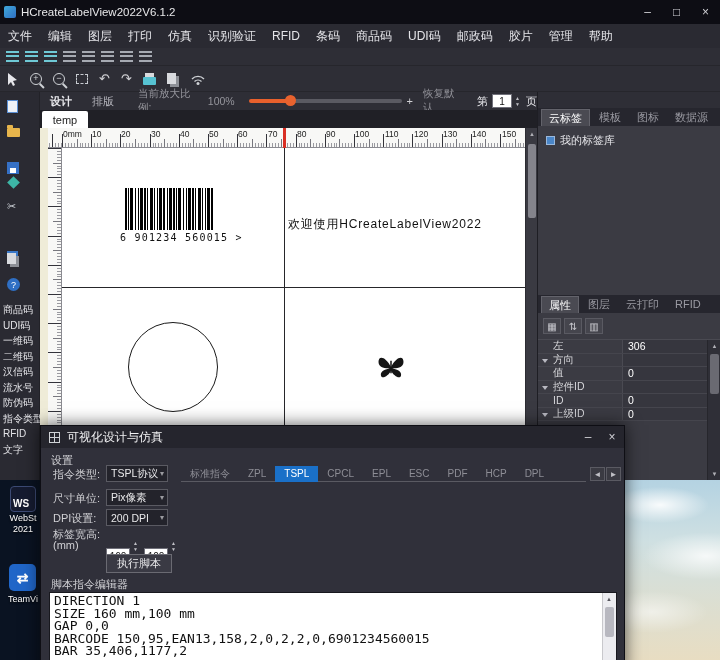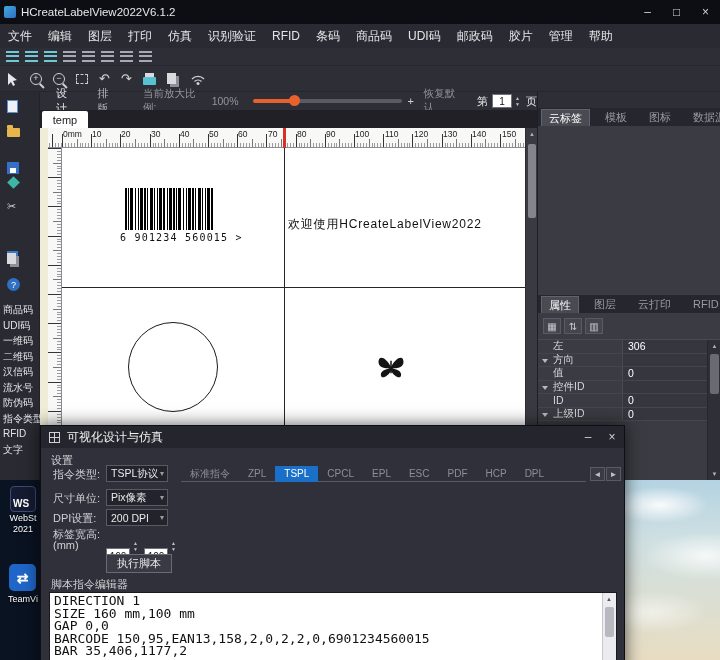--- a/index.html
+++ b/index.html
@@ -57,21 +57,21 @@
   .ic-brush { width:9px; height:9px; background:#3db6a6; transform:rotate(45deg); margin:2px; }
   .ic-cut { font-size:11px; color:#c6cad0; line-height:1; }
   .ic-paste { width:11px; height:13px; background:#3a78c8; position:relative; }
   .ic-paste::after { content:""; position:absolute; left:2px; top:3px; width:7px; height:8px; background:#eef1f6; }
   .ic-help { width:13px; height:13px; border-radius:50%; background:#2f6fc4; color:#fff; font-size:9px; display:flex; align-items:center; justify-content:center; }
   .sb-tools { position:absolute; left:0; top:210px; width:40px; }
   .sb-tool { height:15.5px; line-height:15.5px; padding-left:3px; font-size:10px; color:#e4e4e8; white-space:nowrap; overflow:hidden; }
 
   
   .toolbar3 { position:absolute; left:40px; top:92px; width:497px; height:18px; background:#2e2e36; display:flex; align-items:center; font-size:11px; color:#e6e6ea; }
-  .t3-design { margin-left:16px; font-weight:normal; }
+  .t3-design { margin-left:10px; font-weight:bold; }
   .t3-compose { margin-left:20px; color:#b9b9c0; }
   .t3-zoomlabel { margin-left:24px; color:#95959c; font-size:10.5px; }
   .t3-zoomvalue { margin-left:4px; color:#95959c; font-size:10.5px; }
   .slider { position:relative; margin-left:14px; width:153px; height:4px; border-radius:2px; background:linear-gradient(90deg,#e8602c 0 26%,#5a5a62 26%); }
   .knob { position:absolute; left:36px; top:-4px; width:11px; height:11px; border-radius:50%; background:#e8622e; }
   .t3-plus { margin-left:5px; color:#d0d0d4; font-size:11px; }
   .t3-restore { margin-left:10px; color:#8f8f96; font-size:10.5px; }
   .t3-page-prefix { margin-left:12px; }
   .page-input { width:20px; height:14px; margin-left:4px; font-size:10px; text-align:center; border:1px solid #70707a; background:#fff; color:#111; font-family:"Liberation Sans",sans-serif; }
   .spin-btns { display:flex; flex-direction:column; justify-content:center; margin-left:1px; }
@@ -112,21 +112,21 @@
   .shape-circle { position:absolute; left:66px; top:174px; width:90px; height:90px; border:1.5px solid #1a1a1a; border-radius:50%; }
   .butterfly { position:absolute; left:314px; top:206px; }
   .v-scroll { position:absolute; left:485px; top:0; width:12px; height:352px; background:#3a3a42; border-left:1px solid #2c2c32; }
   .scroll-arr { width:12px; height:12px; display:flex; align-items:center; justify-content:center; font-size:6px; color:#b0b0b6; }
   .v-thumb { position:absolute; left:2px; top:16px; width:8px; height:74px; background:#84848c; border-radius:2px; }
   .v-scroll .arr-bottom { position:absolute; bottom:0; }
 
   
   .right-panel { position:absolute; left:537px; top:92px; width:183px; height:388px; background:#3b3b43; border-left:1px solid #1e1e24; }
   .rp-pad { position:absolute; left:0; top:0; width:183px; height:16px; background:#2e2e36; }
-  .rp-tabs { position:absolute; left:0; width:183px; height:18px; background:#26262e; display:flex; align-items:flex-end; padding-left:3px; gap:8px; }
+  .rp-tabs { position:absolute; left:0; width:183px; height:18px; background:#26262e; display:flex; align-items:flex-end; padding-left:3px; gap:2px; }
   .rp-tabs.row1 { top:16px; } .rp-tabs.row2 { top:203px; }
   .rp-tab { height:17px; line-height:17px; padding:0 7px; font-size:11px; color:#9a9aa2; white-space:nowrap; }
   .rp-tab.sel { background:#4a4a52; color:#fff; border:1px solid #63636b; border-bottom:none; }
   .rp-tree { position:absolute; left:0; top:34px; width:183px; height:169px; background:#3b3b43; }
   .tree-item { display:flex; align-items:center; gap:5px; padding:7px 0 0 8px; font-size:11px; color:#e6e6ea; }
   .tree-ic { width:9px; height:9px; background:#4a86c8; border:1px solid #9ab8dc; }
   .rp-ptool { position:absolute; left:0; top:221px; width:183px; height:27px; background:#3b3b43; border-bottom:1px solid #4a4a52; display:flex; align-items:center; gap:3px; padding-left:5px; }
   .ptool-btn { width:18px; height:16px; background:#45454d; border:1px solid #5a5a62; color:#c8c8ce; font-size:10px; display:flex; align-items:center; justify-content:center; }
   .rp-grid { position:absolute; left:0; top:248px; width:169px; height:140px; background:#3b3b43; }
   .prow { height:13.5px; display:flex; border-bottom:1px solid #45454d; align-items:stretch; }
@@ -329,20 +329,26 @@
     </div>
 
     <div class="right-panel">
       <div class="rp-pad"></div>
       <div class="rp-tabs row1">
         <span class="rp-tab sel">云标签</span>
         <span class="rp-tab">模板</span>
         <span class="rp-tab">图标</span>
         <span class="rp-tab">数据源</span>
       </div>
+      <div class="rp-tree">
+        <div class="tree-item">
+          <span class="tree-ic"></span>
+          <span>我的标签库</span>
+        </div>
+      </div>
       <div class="rp-tabs row2">
         <span class="rp-tab sel">属性</span>
         <span class="rp-tab">图层</span>
         <span class="rp-tab">云打印</span>
         <span class="rp-tab">RFID</span>
       </div>
       <div class="rp-ptool">
         <span class="ptool-btn">▦</span>
         <span class="ptool-btn">⇅</span>
         <span class="ptool-btn">▥</span>

